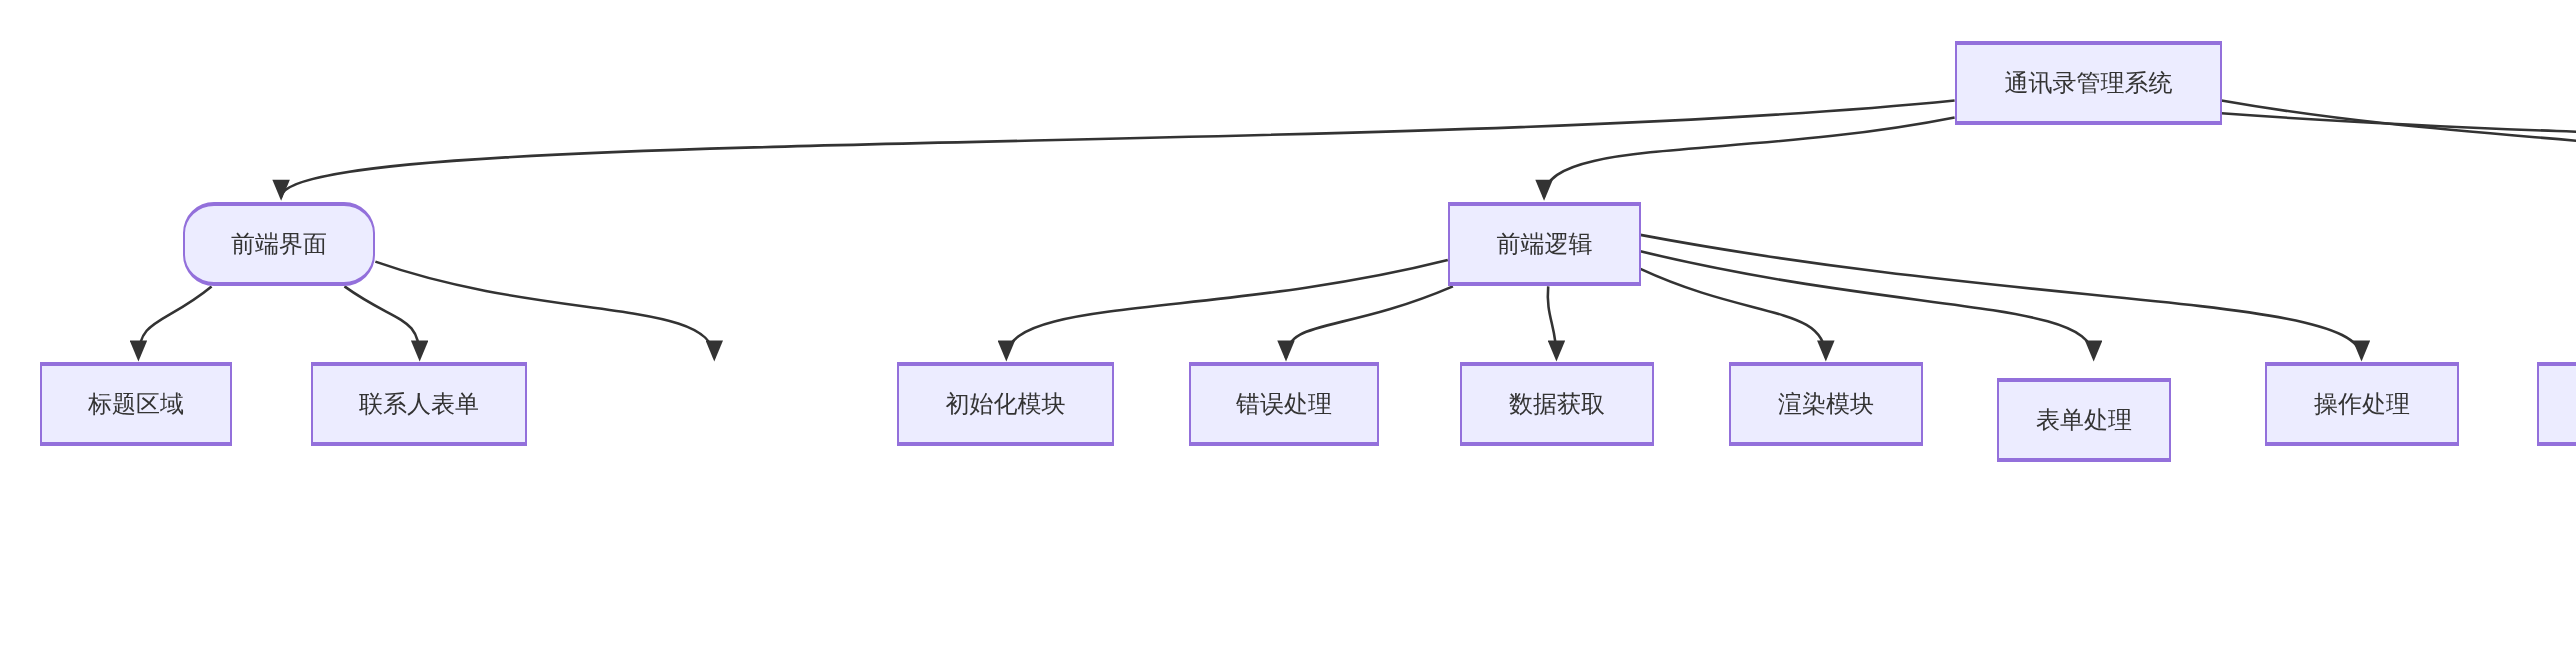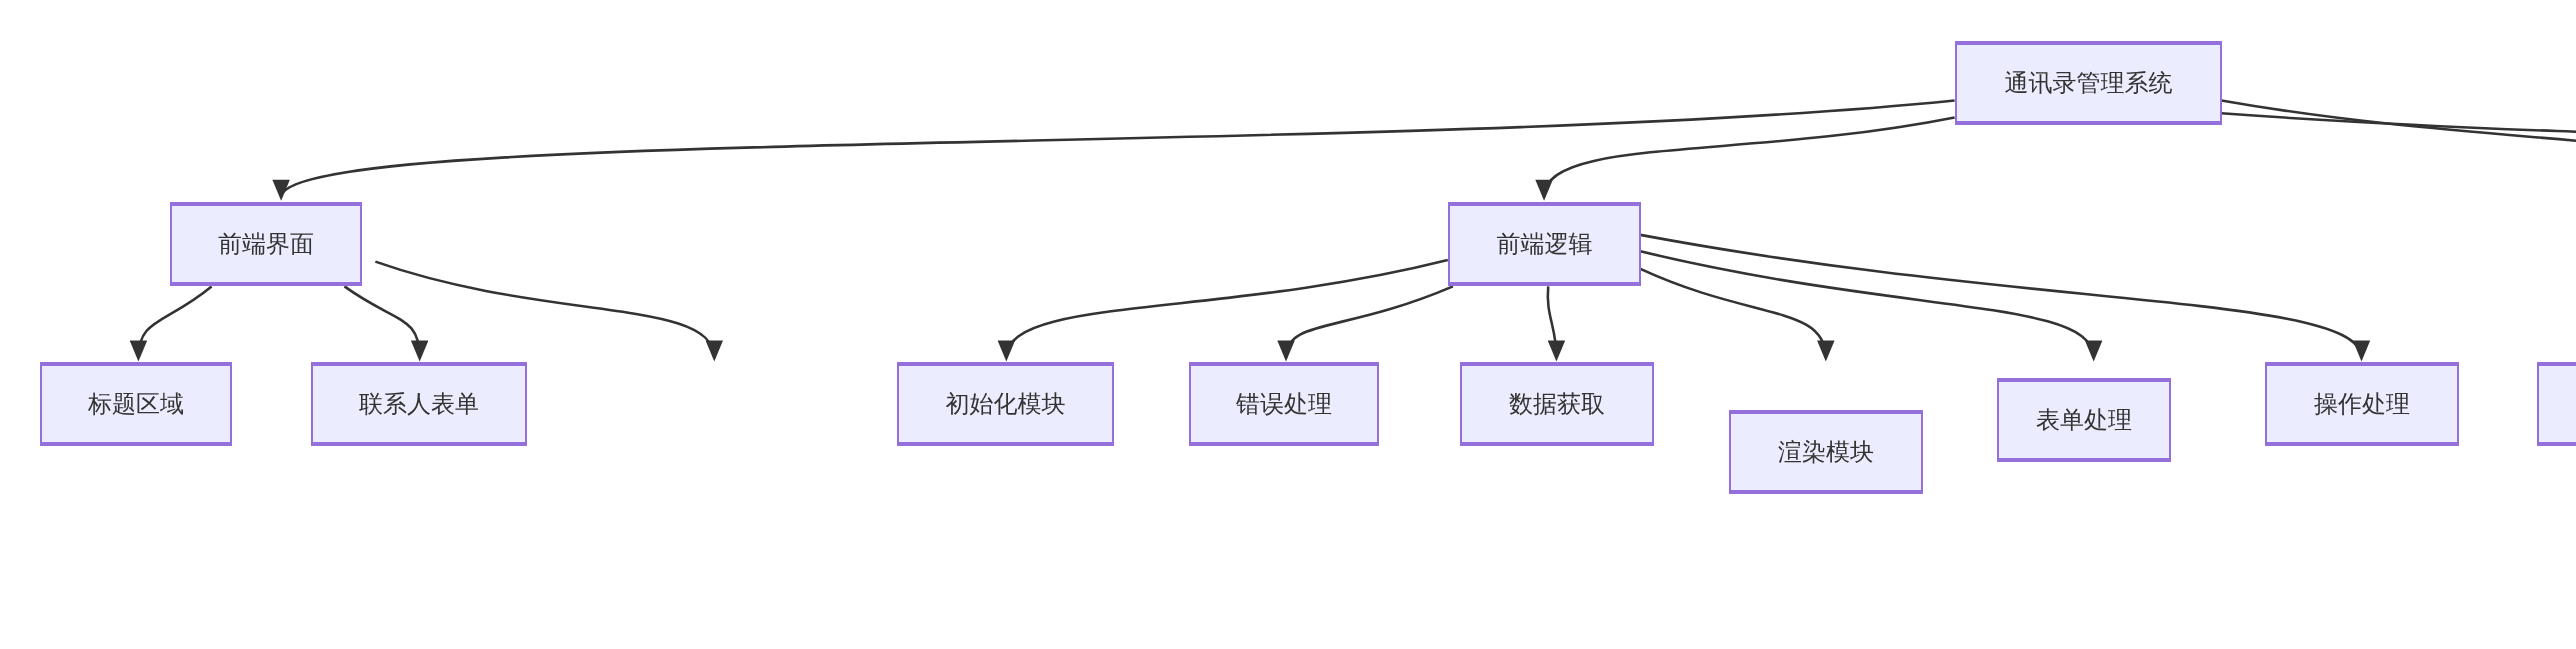--- a/index.html
+++ b/index.html
@@ -81,21 +81,21 @@
 
     <path class="edge" marker-end="url(#arrow)" d="M 7060 818 C 6660 888, 6382 862, 6382 1007"></path>
     <path class="edge" marker-end="url(#arrow)" d="M 7108 866 C 6992 938, 6958 922, 6958 1007"></path>
     <path class="edge" marker-end="url(#arrow)" d="M 7358 866 C 7488 938, 7536 922, 7536 1007"></path>
   </svg>
 
   <div class="node" style="left:1955px; top:41px;  width:267px;">
       <span>通讯录管理系统</span>
     </div>
 
-  <div class="node" style="left:170px;  top:202px; width:192px;">
+  <div class="node" style="left:183px;  top:202px; width:192px;border-radius:31px;">
       <span>前端界面</span>
     </div>
   <div class="node" style="left:1448px; top:202px; width:193px;">
       <span>前端逻辑</span>
     </div>
 
   <div class="node" style="left:40px;   top:362px; width:192px;">
       <span>标题区域</span>
     </div>
   <div class="node" style="left:311px;  top:362px; width:216px;align-items:center;">
@@ -103,21 +103,21 @@
     </div>
   <div class="node" style="left:897px; top:362px; width:217px;">
       <span>初始化模块</span>
     </div>
   <div class="node" style="left:1189px; top:362px; width:190px;">
       <span>错误处理</span>
     </div>
   <div class="node" style="left:1460px; top:362px; width:194px;">
       <span>数据获取</span>
     </div>
-  <div class="node" style="left:1729px; top:362px; width:194px;margin-top:48px;">
+  <div class="node" style="left:1729px; top:362px; width:194px;">
       <span>渲染模块</span>
     </div>
   <div class="node" style="left:1997px; top:362px; width:174px;margin-top:16px;">
       <span>表单处理</span>
     </div>
   <div class="node" style="left:2265px; top:362px; width:194px;">
       <span>操作处理</span>
     </div>
   <div class="node" style="left:2537px; top:362px; width:190px;"></div>
 

